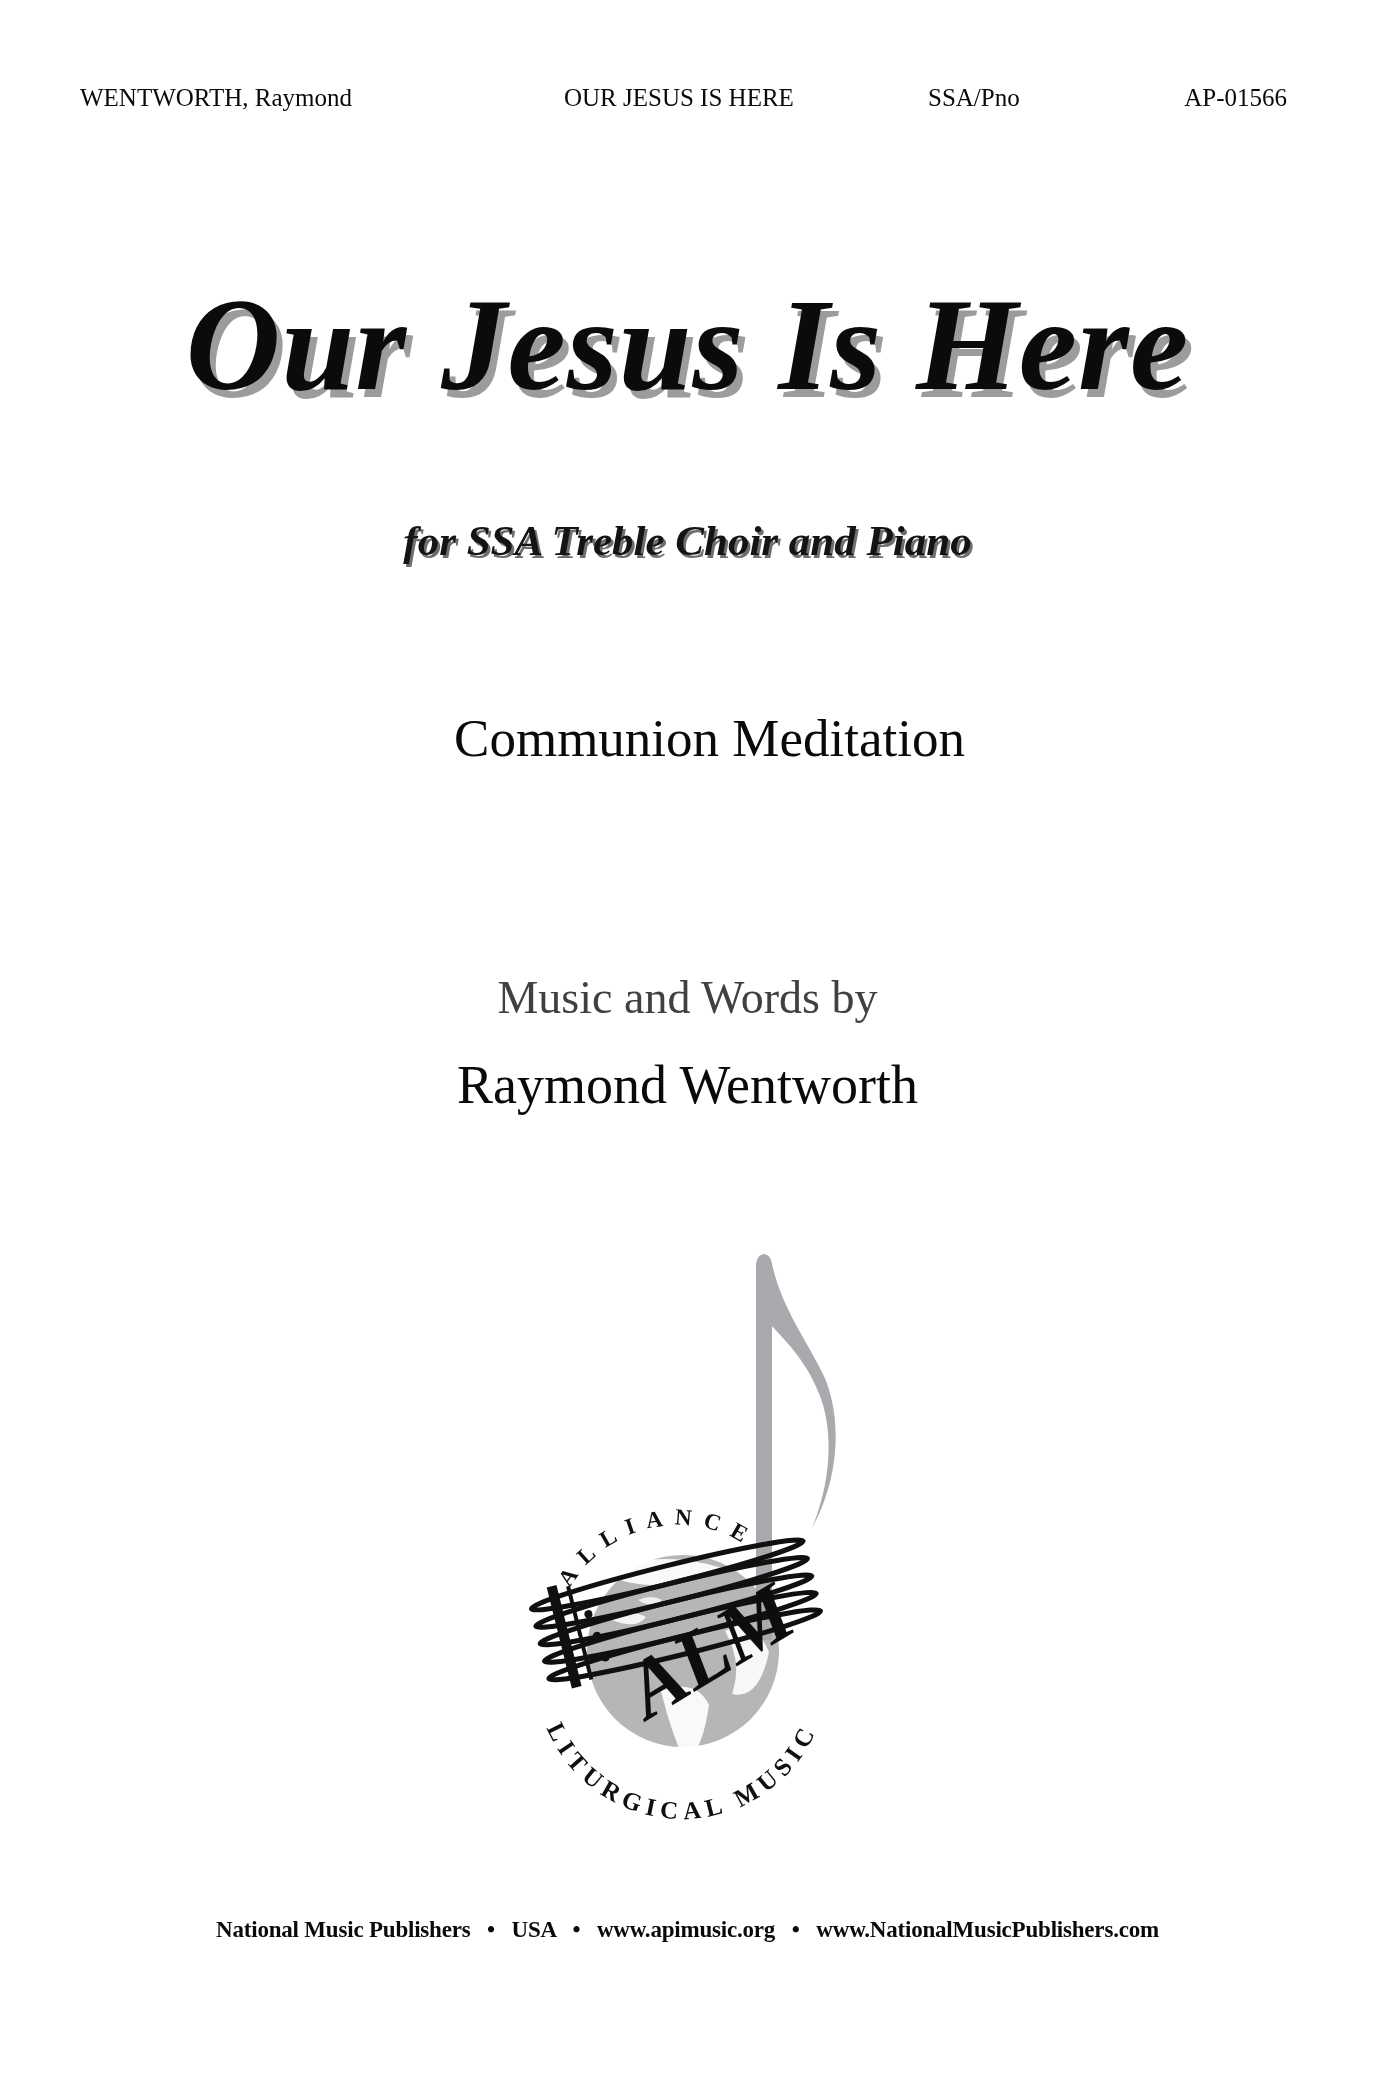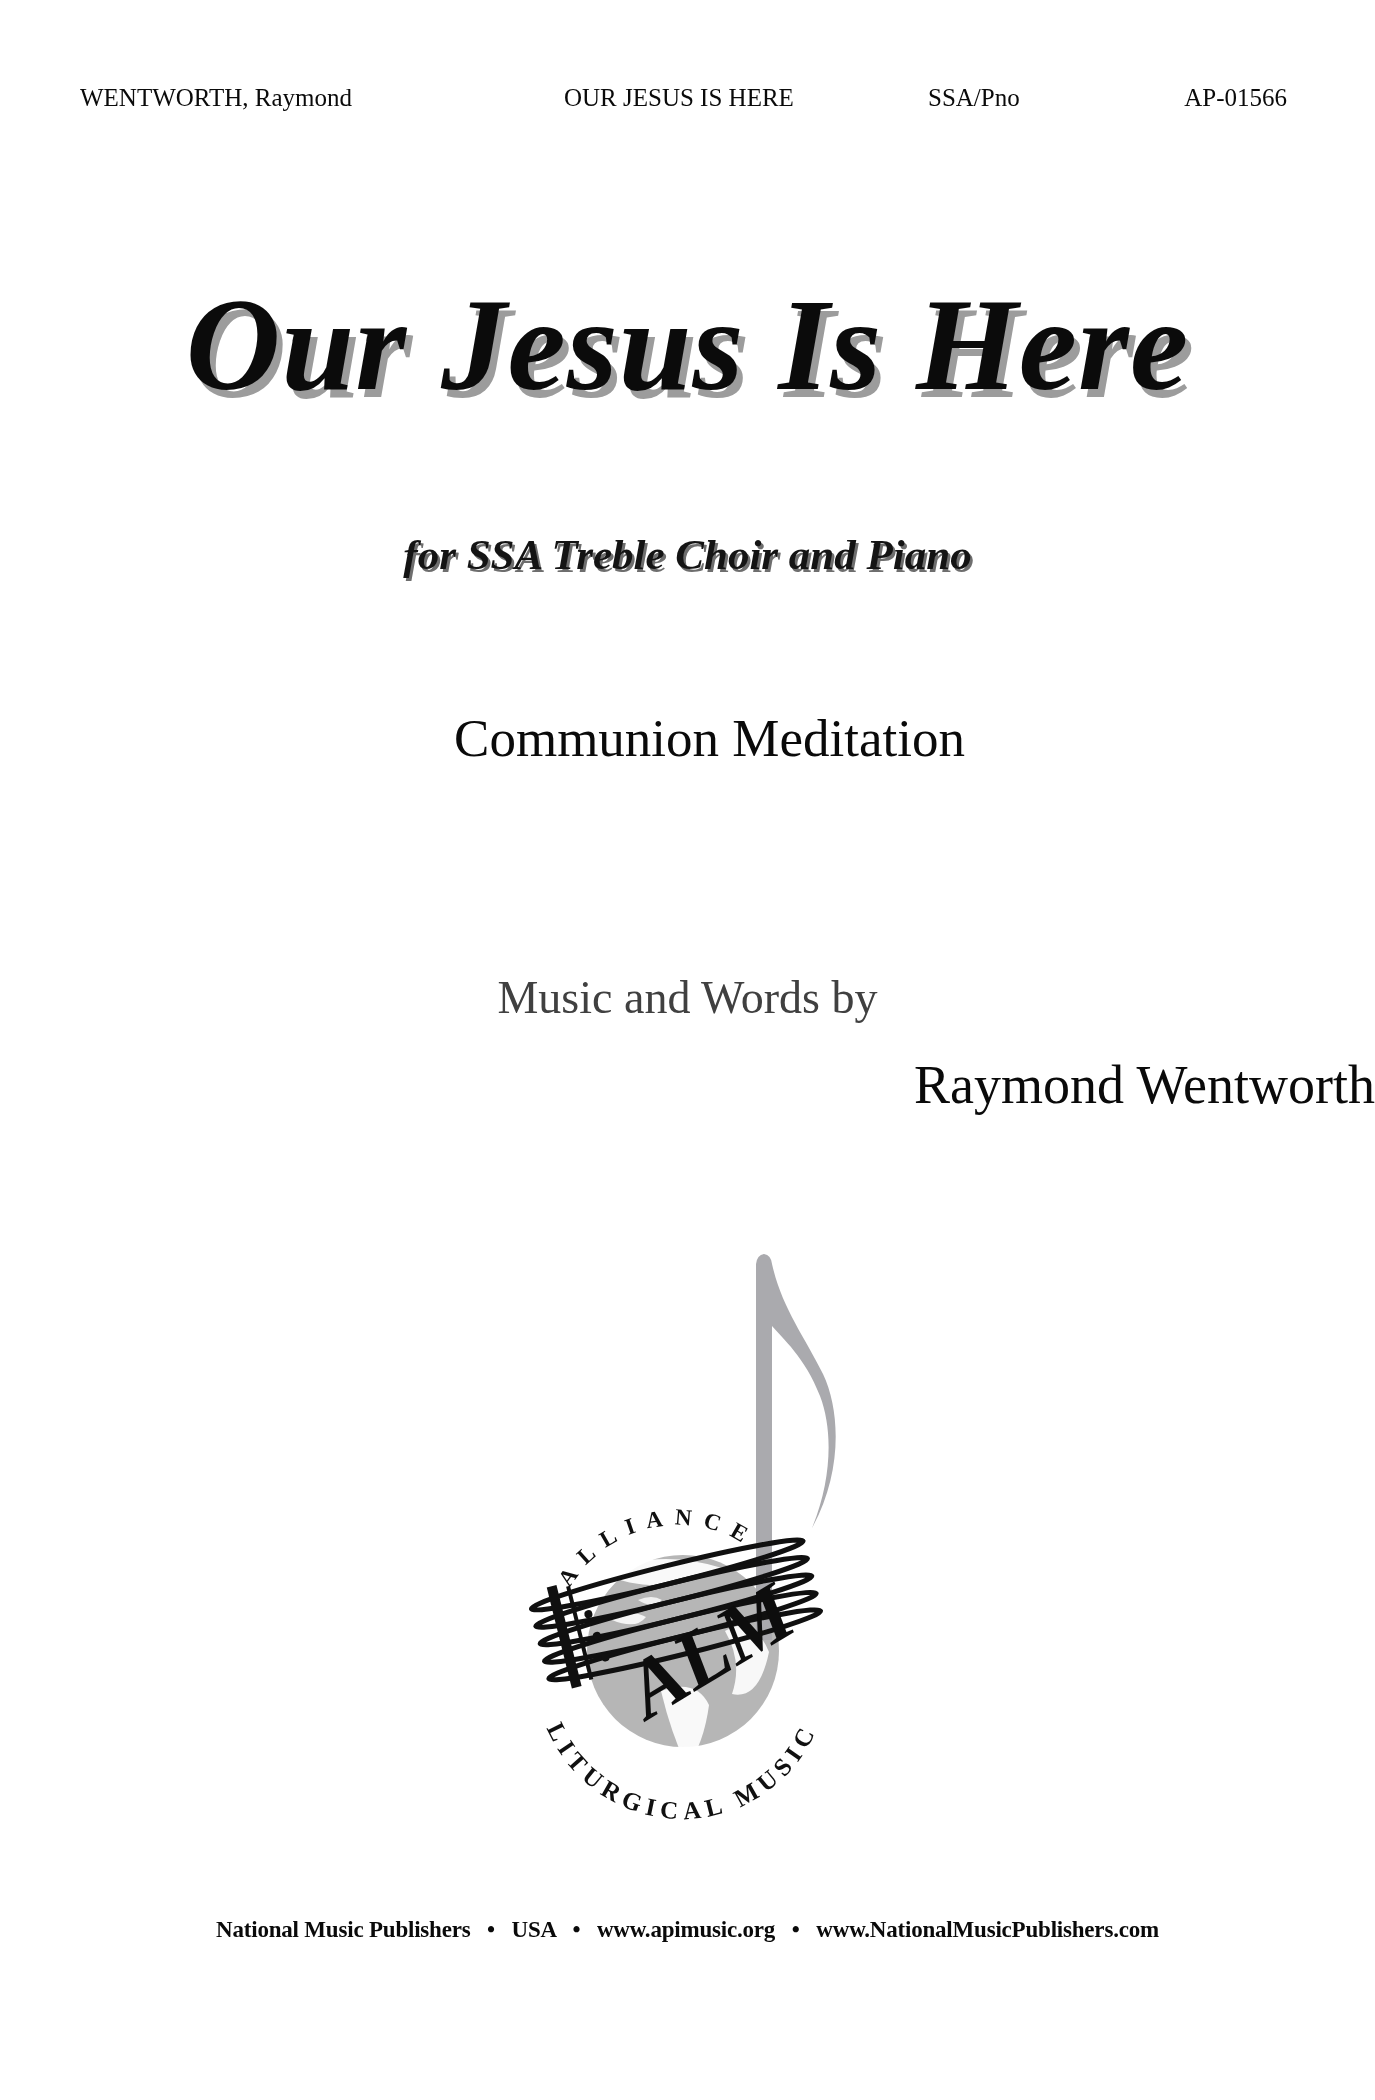--- a/index.html
+++ b/index.html
@@ -20,25 +20,24 @@
     left:0;right:0;top:276px;text-align:center;
     font-size:131px;font-weight:bold;font-style:italic;
     letter-spacing:1px;line-height:1.05;color:#0b0b0b;
     text-shadow:6px 8px 0 #9c9c9c;
     white-space:nowrap;
   }
   .subtitle{
     left:0;right:0;top:516px;text-align:center;
     font-size:43px;font-weight:bold;font-style:italic;color:#141414;
     text-shadow:2.5px 3px 0 #6e6e6e;
-    margin-top:14px;
   }
   .meditation{left:0;right:0;top:708px;text-align:center;font-size:53px;color:#0a0a0a;margin-left:44px;}
   .byline{left:0;right:0;top:971px;text-align:center;font-size:46px;color:#404040;}
-  .author{left:0;right:0;top:1054px;text-align:right;font-size:54px;color:#0a0a0a;}
+  .author{left:0;right:0;top:1054px;text-align:center;font-size:54px;color:#0a0a0a;}
   
   .logo-wrap{left:400px;top:1238px;width:500px;height:595px;}
   
   .footer{
     left:0;right:0;top:1915px;text-align:center;
     font-size:23px;font-weight:bold;line-height:29px;
     letter-spacing:-0.2px;color:#0a0a0a;
   }
   .footer-line{white-space:pre;}
 </style>

